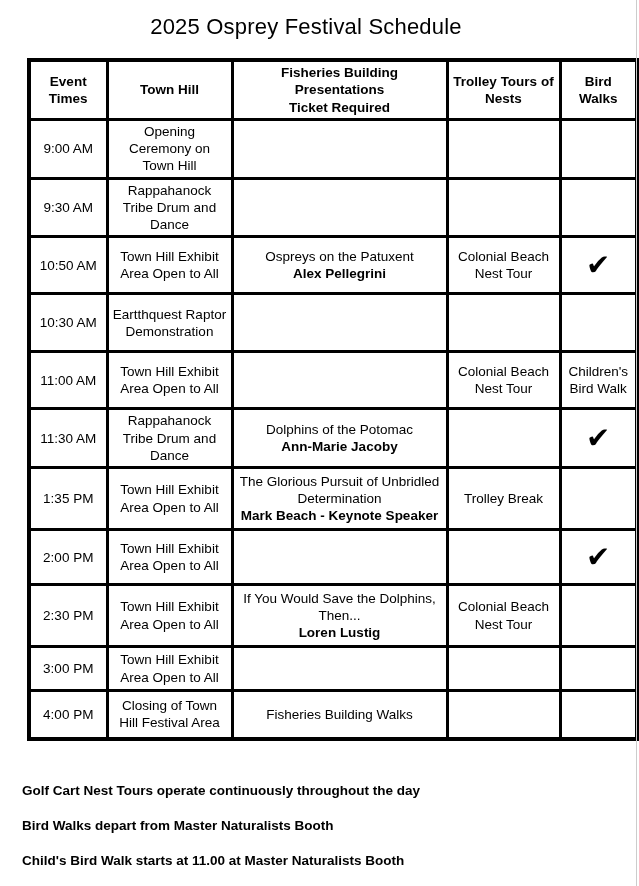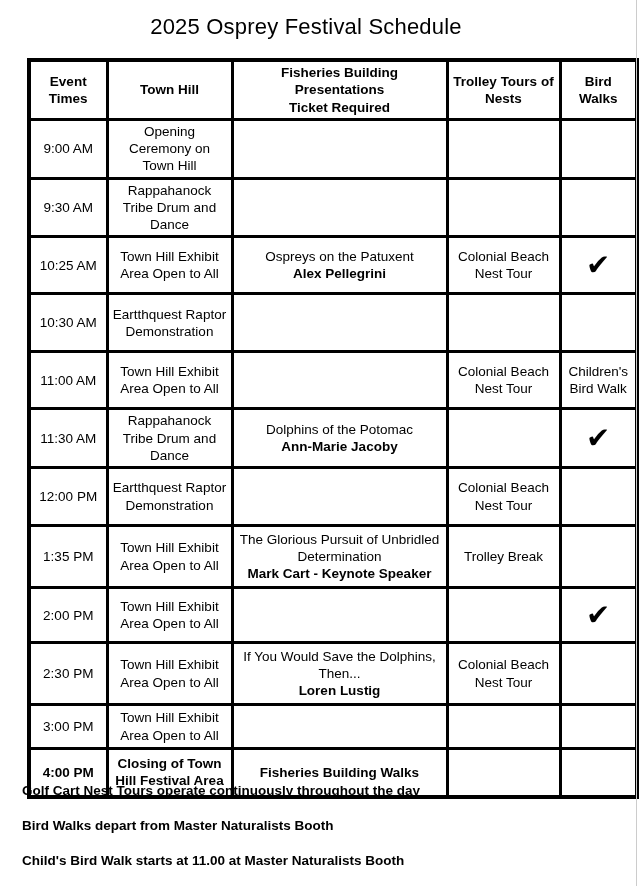--- a/index.html
+++ b/index.html
@@ -45,21 +45,21 @@
   col.c2 { width: 125px; }
   col.c3 { width: 215px; }
   col.c4 { width: 113px; }
   col.c5 { width: 77px; }
   tr.h47 { height: 47px; }
   tr.h55 { height: 55px; }
   tr.h57 { height: 57px; }
   tr.h58 { height: 58px; }
   tr.h62 { height: 62px; }
   tr.h44 { height: 44px; }
-  tr.h48 { height: 48px; font-weight: bold; }
+  tr.h48 { height: 48px; }
   .f-speaker { font-weight: bold; }
   .f-speaker:empty { display: none; }
   .check {
     font-family: "DejaVu Sans", sans-serif;
     font-size: 29px;
     font-weight: bold;
     line-height: 1;
     display: inline-block;
   }
   .check:empty { display: none; }
@@ -120,21 +120,21 @@
     <tr class="h55">
       <td>9:30 AM</td>
       <td>Rappahanock Tribe Drum and Dance</td>
       <td>
           <div></div>
         </td>
       <td></td>
       <td><span></span></td>
     </tr>
     <tr class="h57">
-      <td>10:25 AM</td>
+      <td>10:50 AM</td>
       <td>Town Hill Exhibit Area Open to All</td>
       <td>
           <div>Ospreys on the Patuxent</div>
           <div class="f-speaker">Alex Pellegrini</div>
         </td>
       <td>Colonial Beach Nest Tour</td>
       <td><span class="check">✔</span><span></span></td>
     </tr>
     <tr class="h58">
       <td>10:30 AM</td>
@@ -157,35 +157,26 @@
     <tr class="h57">
       <td>11:30 AM</td>
       <td>Rappahanock Tribe Drum and Dance</td>
       <td>
           <div>Dolphins of the Potomac</div>
           <div class="f-speaker">Ann-Marie Jacoby</div>
         </td>
       <td></td>
       <td><span class="check">✔</span><span></span></td>
     </tr>
-    <tr class="h58">
-      <td>12:00 PM</td>
-      <td>Eartthquest Raptor Demonstration</td>
-      <td>
-          <div></div>
-        </td>
-      <td>Colonial Beach Nest Tour</td>
-      <td><span></span></td>
-    </tr>
     <tr class="h62">
       <td>1:35 PM</td>
       <td>Town Hill Exhibit Area Open to All</td>
       <td>
           <div>The Glorious Pursuit of Unbridled Determination</div>
-          <div class="f-speaker">Mark Cart - Keynote Speaker</div>
+          <div class="f-speaker">Mark Beach - Keynote Speaker</div>
         </td>
       <td>Trolley Break</td>
       <td><span></span></td>
     </tr>
     <tr class="h55">
       <td>2:00 PM</td>
       <td>Town Hill Exhibit Area Open to All</td>
       <td>
           <div></div>
         </td>

